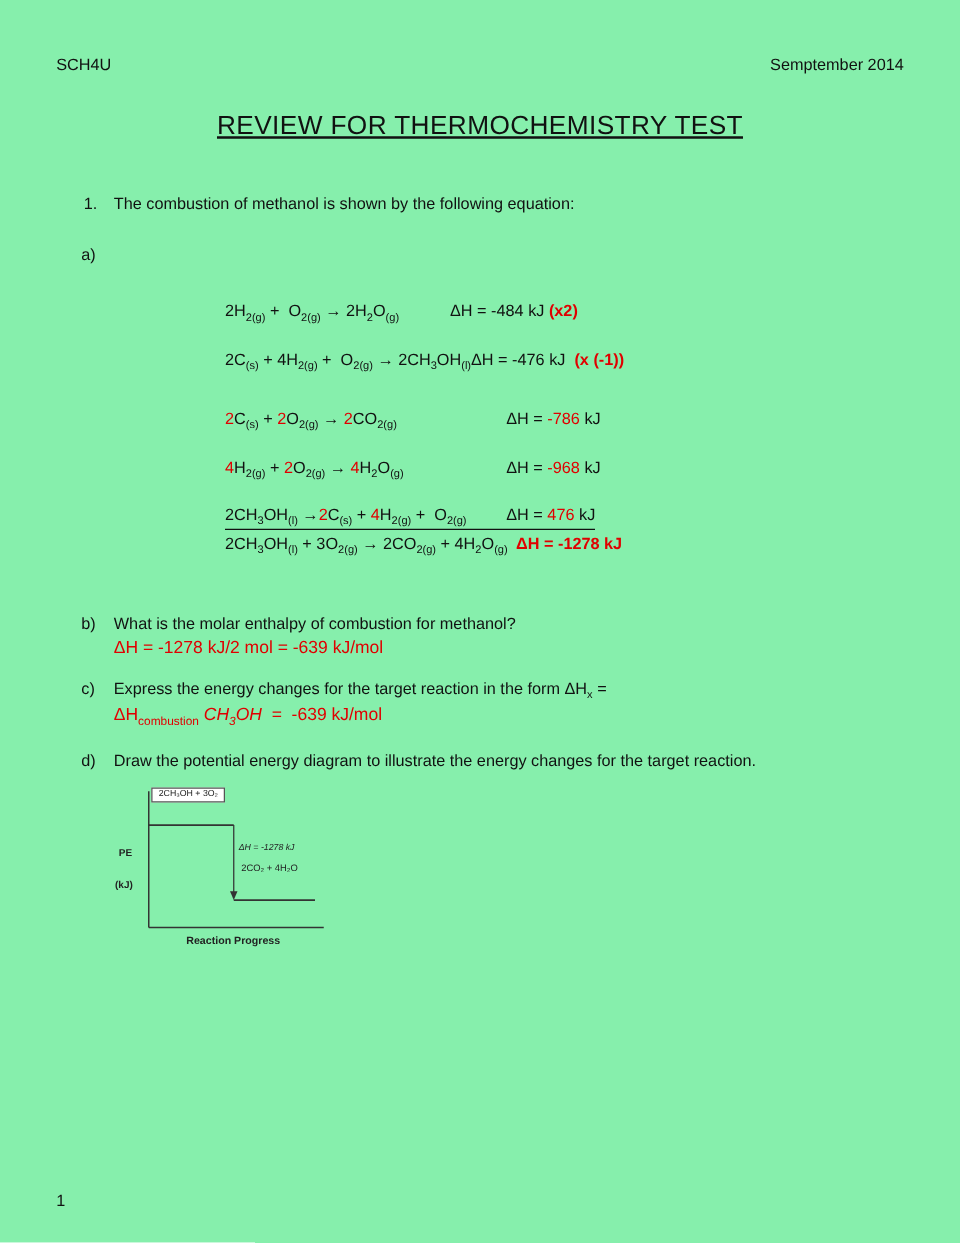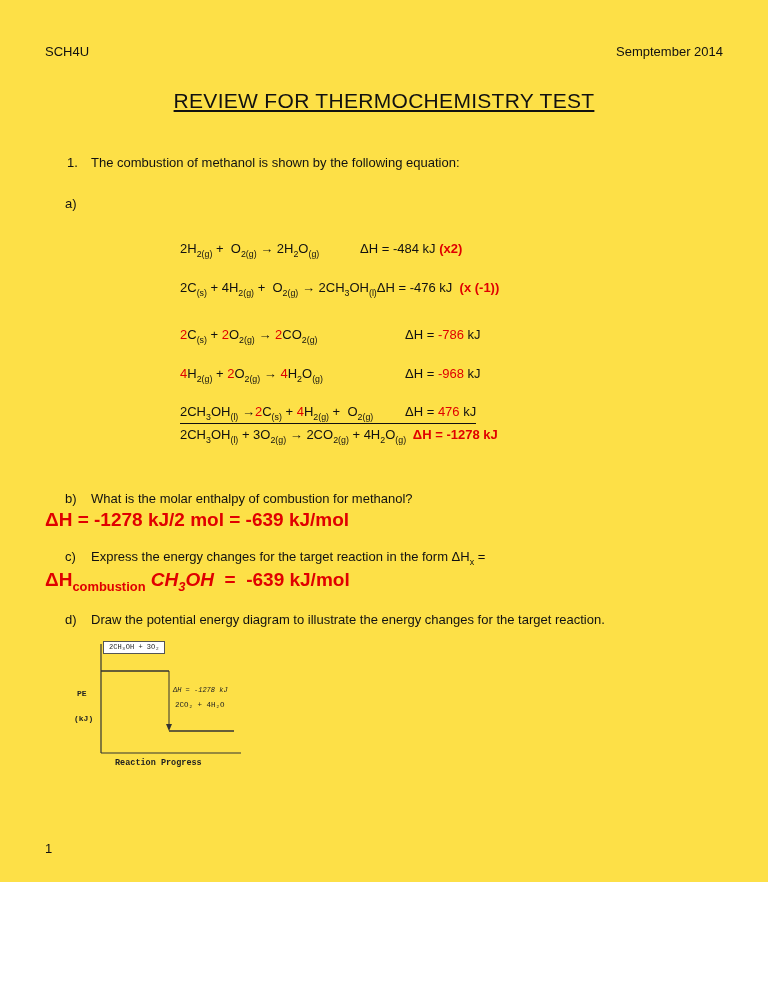--- a/index.html
+++ b/index.html
@@ -1,18 +1,18 @@
 <!DOCTYPE html>
 <html><head>
 <meta charset="utf-8">
 <style>
   * { margin:0; padding:0; box-sizing:border-box; }
   html,body { background:#ffffff; }
   body { font-family:"Liberation Sans", sans-serif; color:#111; }
-  .page { position:relative; width:768px; height:882px; background:#fde047; padding:44px 45px 0 45px; overflow:hidden; }
+  .page { position:relative; width:768px; height:994px; background:#86efac; padding:44px 45px 0 45px; overflow:hidden; }
 
   .header { display:flex; justify-content:space-between; font-size:13px; }
 
   .title { text-align:center; font-size:21px; font-weight:normal; text-decoration:underline;
            margin-top:30px; letter-spacing:0.3px; }
 
   .qrow { display:flex; margin-top:42px; font-size:13px; }
   .qnum { width:24px; margin-left:22px; flex-shrink:0; }
 
   .main-eq { text-align:center; margin-top:16px; font-family:"DejaVu Serif", serif;
@@ -32,33 +32,33 @@
   .result-row { margin-bottom:0; }
 
   .red { color:#e00000; }
   .b { font-weight:bold; }
   .i { font-style:italic; }
   sub { font-size:0.68em; }
 
   .mt-b { margin-top:46px; }
   .mt-c { margin-top:18px; }
   .mt-d { margin-top:18px; }
-  .answer { margin-top:3px; color:#e00000; font-weight:bold;
-            font-size:19px; white-space:pre; }
+  .answer { margin-left:46px; margin-top:3px; color:#e00000; font-weight:normal;
+            font-size:14px; white-space:pre; }
 
-  .diagram { position:relative; width:195px; height:140px; margin-left:26px; margin-top:14px;
-             font-size:7.5px; color:#222;font-family:Liberation Mono, monospace; }
+  .diagram { position:relative; width:195px; height:140px; margin-left:44px; margin-top:14px;
+             font-size:7.5px; color:#222; }
   .diagram svg { position:absolute; left:0; top:0; }
   .dlabel { position:absolute; white-space:nowrap; }
   .d-reactants { left:32px; top:0; border:1px solid #555; padding:1px 5px 2px 5px; font-size:7px; background:#fff; }
   .d-pe { left:6px; top:48px; font-weight:bold; font-size:8px; }
   .d-kj { left:3px; top:73px; font-weight:bold; font-size:8px; }
   .d-dh { left:102px; top:45px; font-style:italic; font-size:7px; }
   .d-products { left:104px; top:60px; font-size:7.5px; }
-  .d-xaxis { left:44px; top:117px; font-weight:bold; font-size:8.5px; }
+  .d-xaxis { left:60px; top:117px; font-weight:bold; font-size:8.5px; }
 
   .pagenum { position:absolute; left:45px; bottom:26px; font-size:13px; }
 </style>
 </head>
 <body>
 
 <div class="page">
 
   <div class="header">
     <span>SCH4U</span>

